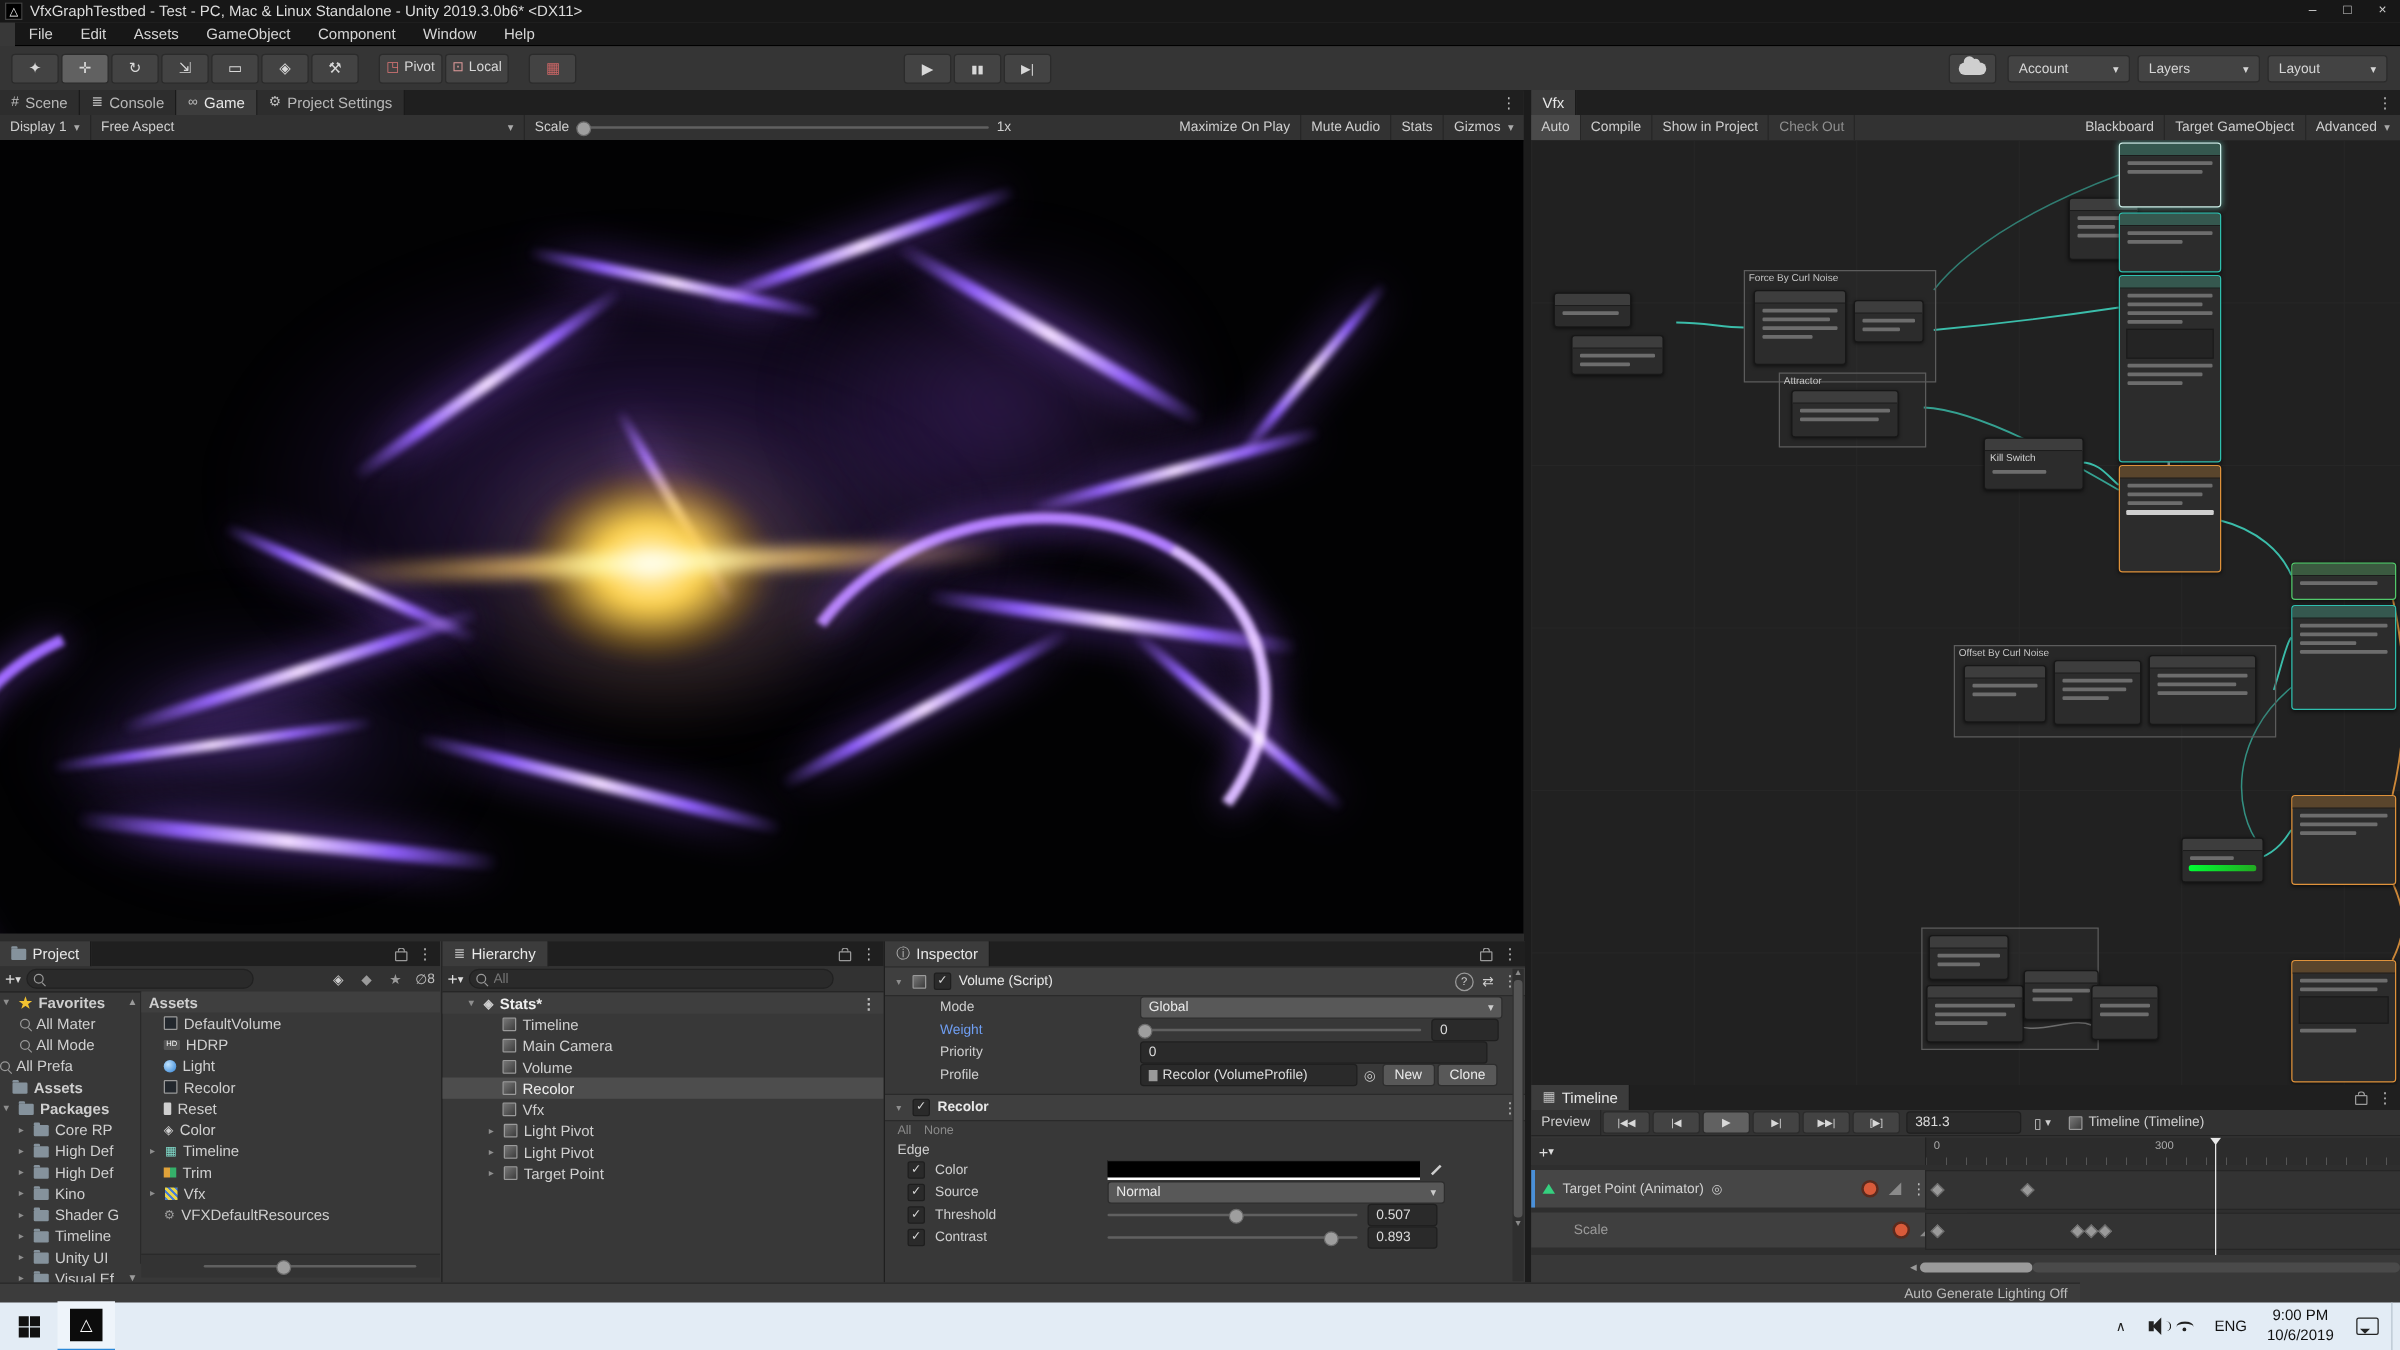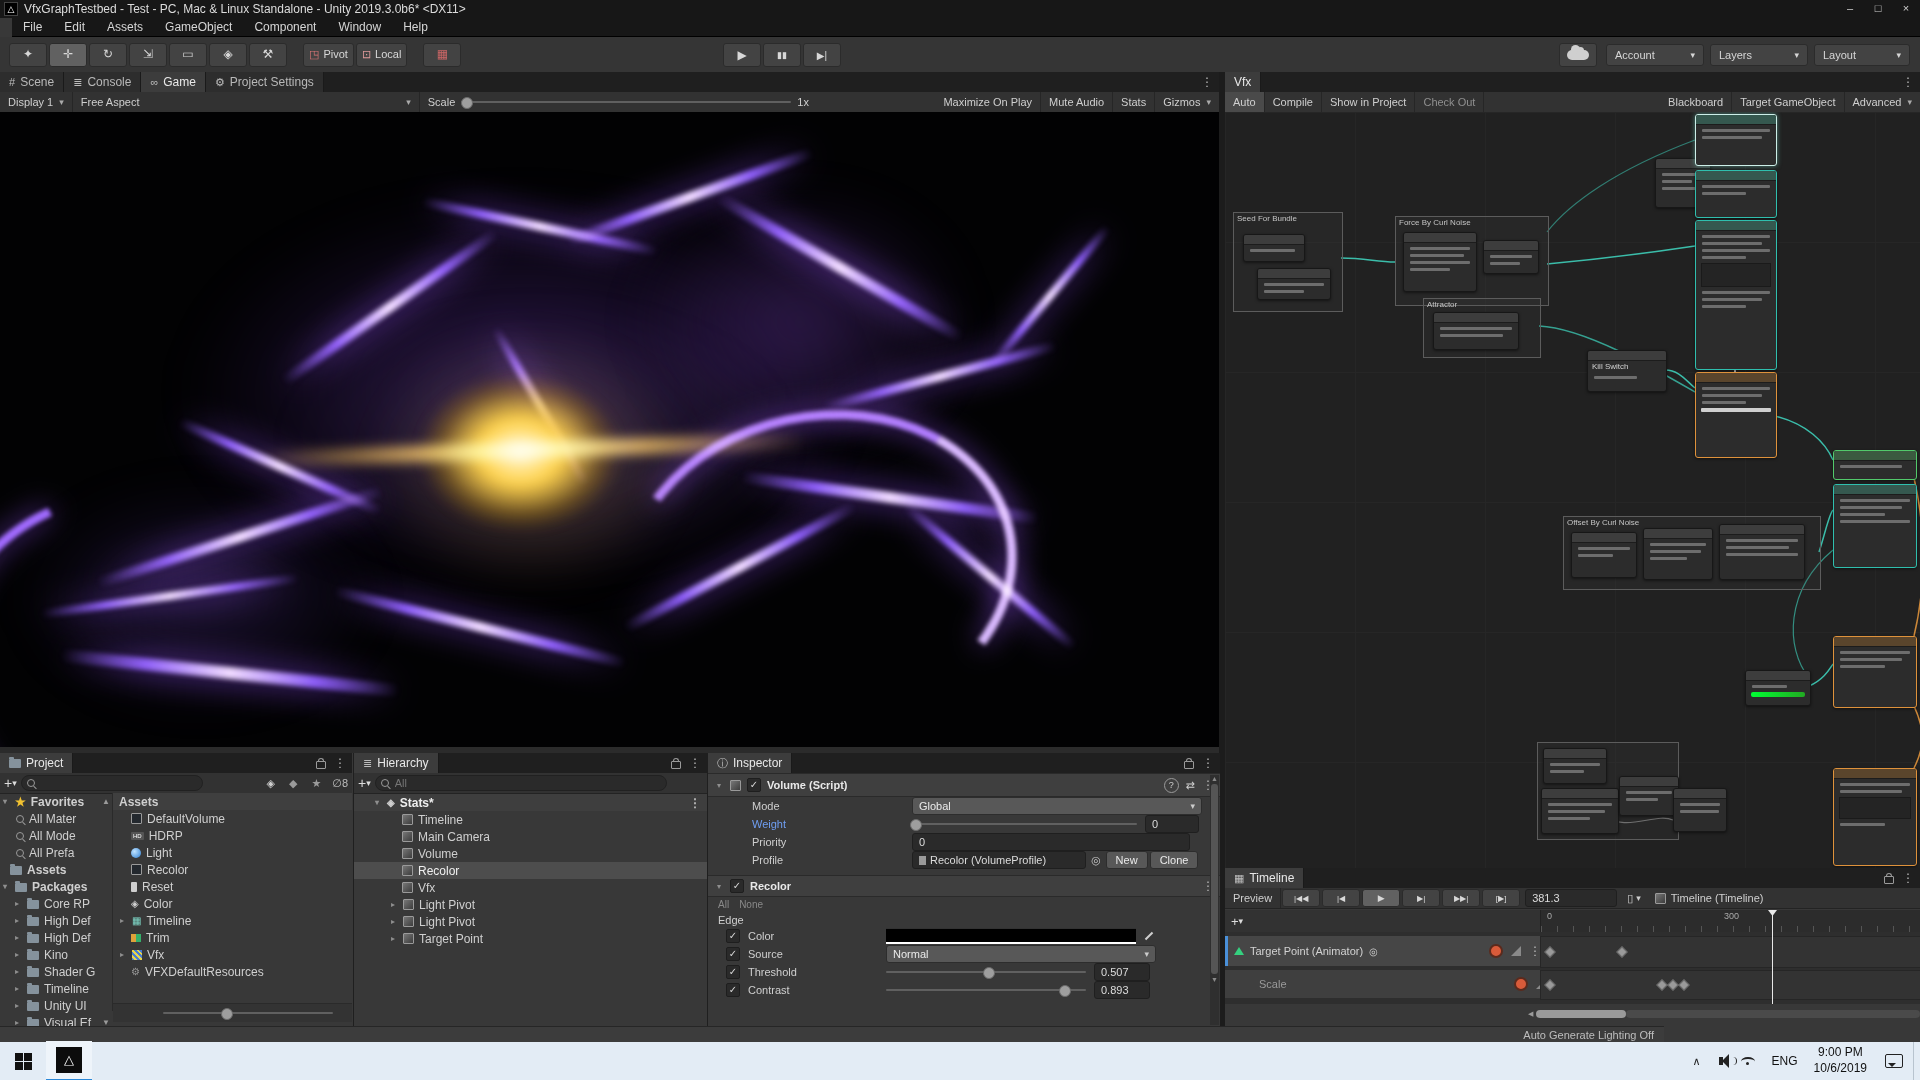--- a/index.html
+++ b/index.html
@@ -284,23 +284,20 @@
       <path d="M584,574 C598,568 604,558 608,552" stroke="#3fd8c2" stroke-width="1.5" fill="none" opacity="0.85"></path>
       <path d="M470,28 C390,58 344,92 322,120" stroke="#3fd8c2" stroke-width="1.2" fill="none" opacity="0.5"></path>
       <path d="M608,438 C560,478 560,536 584,566" stroke="#3fd8c2" stroke-width="1.2" fill="none" opacity="0.6"></path>
       <path d="M689,366 C701,418 701,474 689,524" stroke="#df923b" stroke-width="1.5" fill="none" opacity="0.9"></path>
       <path d="M689,594 C700,618 700,634 689,656" stroke="#df923b" stroke-width="1.5" fill="none" opacity="0.9"></path>
       <path d="M510,256 L510,260" stroke="#bbbbbb" stroke-width="2" fill="none"></path>
       <path d="M392,690 C410,678 422,702 448,692" stroke="#8a8a8a" stroke-width="1.2" fill="none" opacity="0.8"></path>
       <path d="M378,702 C400,722 430,700 448,708" stroke="#8a8a8a" stroke-width="1.2" fill="none" opacity="0.8"></path>
     </svg>
 
-    <div class="vgroup" style="left:8px;top:100px;width:108px;height:98px">
-      <span class="gt">Seed For Bundle</span>
-    </div>
     <div class="vnode" style="left:18px;top:122px;width:60px;height:26px">
         <div class="hd"></div>
         <div class="tl m"></div>
       </div>
     <div class="vnode" style="left:32px;top:156px;width:72px;height:30px">
         <div class="hd"></div>
         <div class="tl"></div>
         <div class="tl s"></div>
       </div>
 
@@ -488,21 +485,21 @@
         <span style="margin-left:auto;color:#9a9a9a;font-size:8px;padding-right:2px">▲</span>
       </div>
       <div class="row17" style="padding-left:16px">
           <span class="ic-search"></span>
           <span>All Mater</span>
         </div>
       <div class="row17" style="padding-left:16px">
           <span class="ic-search"></span>
           <span>All Mode</span>
         </div>
-      <div class="row17" style="padding-left:16px">
+      <div class="row17" style="padding-left:0">
           <span class="ic-search"></span>
           <span>All Prefa</span>
         </div>
       <div class="row17" style="padding-left:10px;font-weight:bold">
           <span class="ic-folder"></span>
           <span>Assets</span>
         </div>
       <div class="row17" style="font-weight:bold">
           <span class="tri">▾</span>
           <span class="ic-folder"></span>
@@ -679,21 +676,21 @@
       <span class="panel-tools">
           <span class="icon-lock"></span>
           <span class="dots">⋮</span>
         </span>
     </div>
 
     <div class="irow" style="height:22px;background:#3f3f3f;border-bottom:1px solid #2a2a2a;border-top:1px solid #2a2a2a;padding:0 6px;gap:6px">
       <span class="tri">▾</span>
       <span class="cubeic"></span>
       <span class="cb">✓</span>
-      <span style="font-weight:bold;color:#e8e8e8">Volume (Script)</span>
+      <span style="font-weight:normal;color:#e8e8e8">Volume (Script)</span>
       <span style="margin-left:auto" class="r">
         <span style="width:13px;height:13px;border:1px solid #9a9a9a;border-radius:50%;font-size:9px;line-height:13px;text-align:center">?</span>
         <span style="padding:0 7px">⇄</span>
         <span class="dots">⋮</span>
       </span>
     </div>
 
     <div class="irow" style="padding-left:44px">
       <span style="width:160px">Mode</span>
       <span class="dd" style="width:276px">

